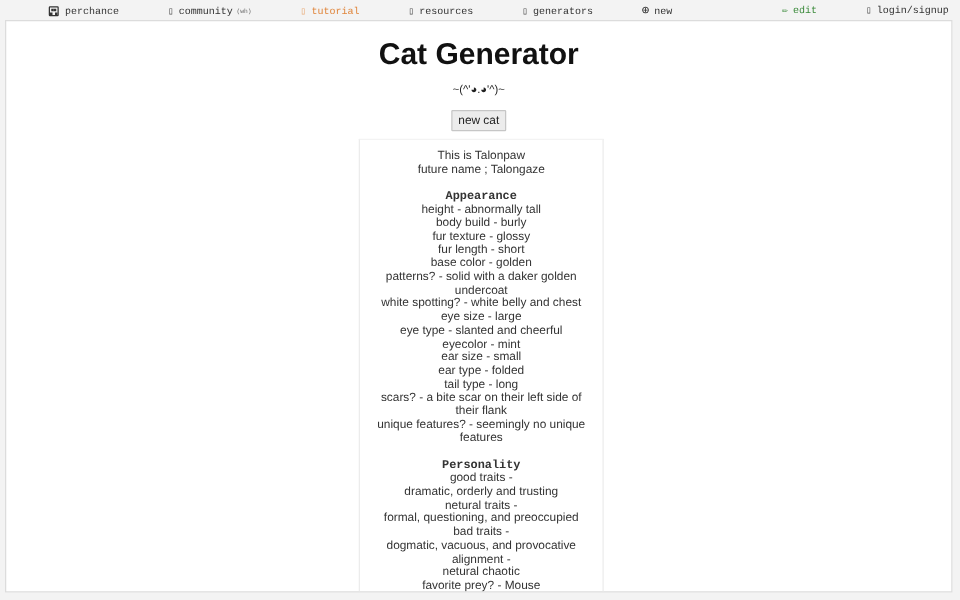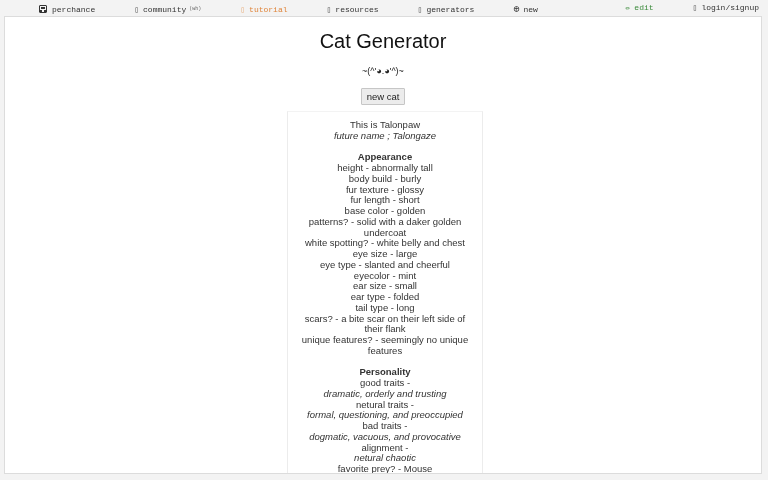--- a/index.html
+++ b/index.html
@@ -83,22 +83,22 @@
     background: #fff;
     border: 1px solid #dcdcdc;
     box-sizing: border-box;
     overflow: hidden;
   }
   .title {
     position: absolute;
     left: 0; right: 0;
     top: 13px;
     text-align: center;
-    font-size: 20px;
-    font-weight: normal;
+    font-size: 24px;
+    font-weight: bold;
     color: #111;
   }
   .face {
     position: absolute;
     left: 0; right: 0;
     top: 49px;
     text-align: center;
     font-size: 9px;
     color: #222;
   }
@@ -130,22 +130,22 @@
     border-right: 1px solid #ececec;
     border-top: 1px solid #f3f3f3;
     box-sizing: border-box;
     text-align: center;
     font-size: 9.5px;
     line-height: 10.75px;
     color: #333;
     padding-top: 8px;
   }
   .output .line { display: block; }
-  .output .it { font-style: italic; }
-  .output .hd { font-weight: bold; }
+  .output .it { }
+  .output .hd { font-weight: bold; font-family: Liberation Mono, monospace; }
   .output .gap { display: block; height: 10.75px; }
 </style>
 </head>
 <body>
 
 <div class="topbar">
   <div class="left">
     <a class="nav-item">
       <span class="dice"></span>
       <span>perchance</span>

